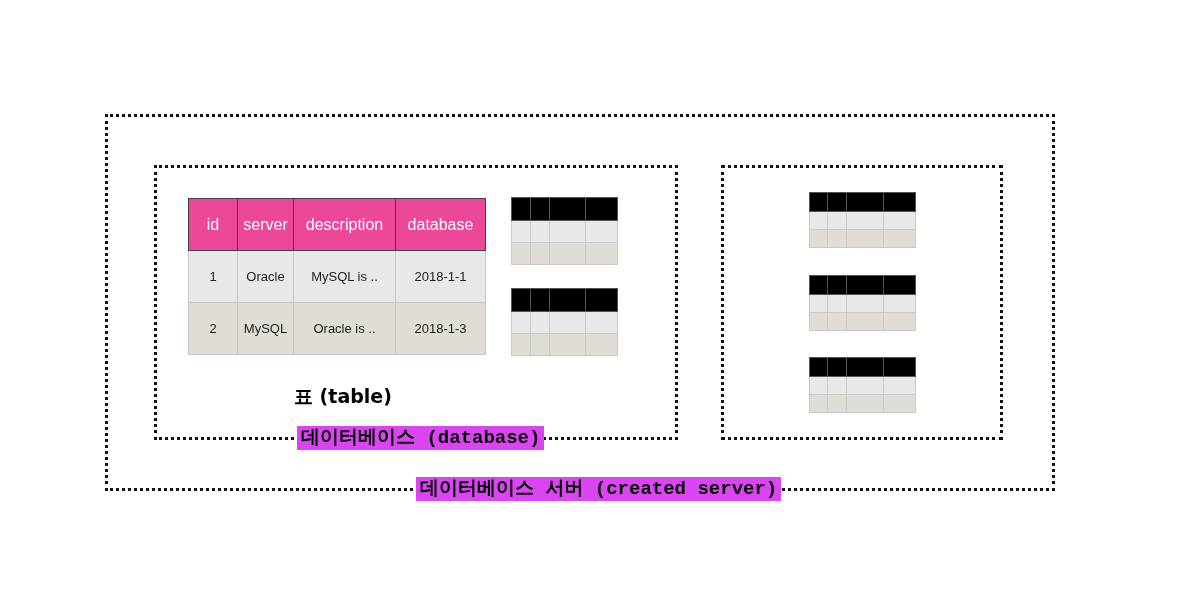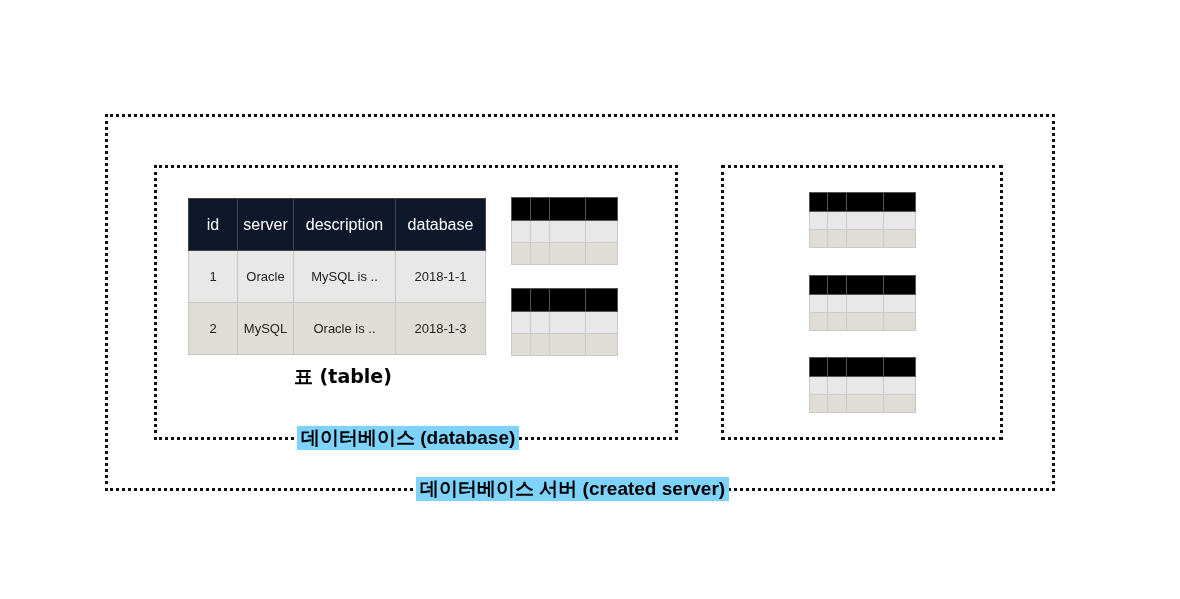--- a/index.html
+++ b/index.html
@@ -1,35 +1,35 @@
 <!DOCTYPE html>
 <html><head>
 <meta charset="utf-8">
 <style>
   html, body { margin:0; padding:0; background:#ffffff; }
   body { width:1180px; height:599px; position:relative; overflow:hidden;
          font-family:"Liberation Sans","DejaVu Sans",sans-serif; color:#000; }
   .dotbox { position:absolute; box-sizing:border-box;
             border:3px dotted #111; }
-  .label { position:absolute; background:#7dd3fc; font-weight:bold; font-size:19px;
+  .label { position:absolute; background:#d946ef; font-weight:bold; font-size:19px;
            white-space:nowrap; padding:0 4px; line-height:24px;
-           font-family:Liberation Sans, sans-serif; }
+           font-family:Liberation Mono, monospace; }
   table.main { position:absolute; border-collapse:collapse; table-layout:fixed; }
   table.main td, table.main th { border:1px solid #c6c6c6; text-align:center;
            padding:0; font-size:13px; color:#222; }
-  table.main th { background:#0f172a; color:#fff; font-weight:normal; font-size:16px; border-color:#444; }
+  table.main th { background:#ec4899; color:#fff; font-weight:normal; font-size:16px; border-color:#444; }
   table.main tr.r1 td { background:#e8e8e8; }
   table.main tr.r2 td { background:#dfddd6; }
   table.mini { position:absolute; border-collapse:collapse; table-layout:fixed; }
   table.mini td { border:1px solid #c9c9c9; padding:0; }
   table.mini tr.h td { background:#000; border-color:#555; }
   table.mini tr.r1 td { background:#e8e8e8; }
   table.mini tr.r2 td { background:#dfddd6; }
   .caption { position:absolute; font-weight:bold; font-size:19px; white-space:nowrap;
-             font-family:"DejaVu Sans","Liberation Sans",sans-serif; }
+             font-family:"DejaVu Sans","Liberation Sans",sans-serif;margin-top:20px; }
 </style>
 </head>
 <body>
 
 <div class="dotbox" style="left:105px;top:114px;width:950px;height:377px;"></div>
 
 <div class="dotbox" style="left:154px;top:165px;width:524px;height:275px;"></div>
 
 <div class="dotbox" style="left:721px;top:165px;width:282px;height:275px;"></div>
 

